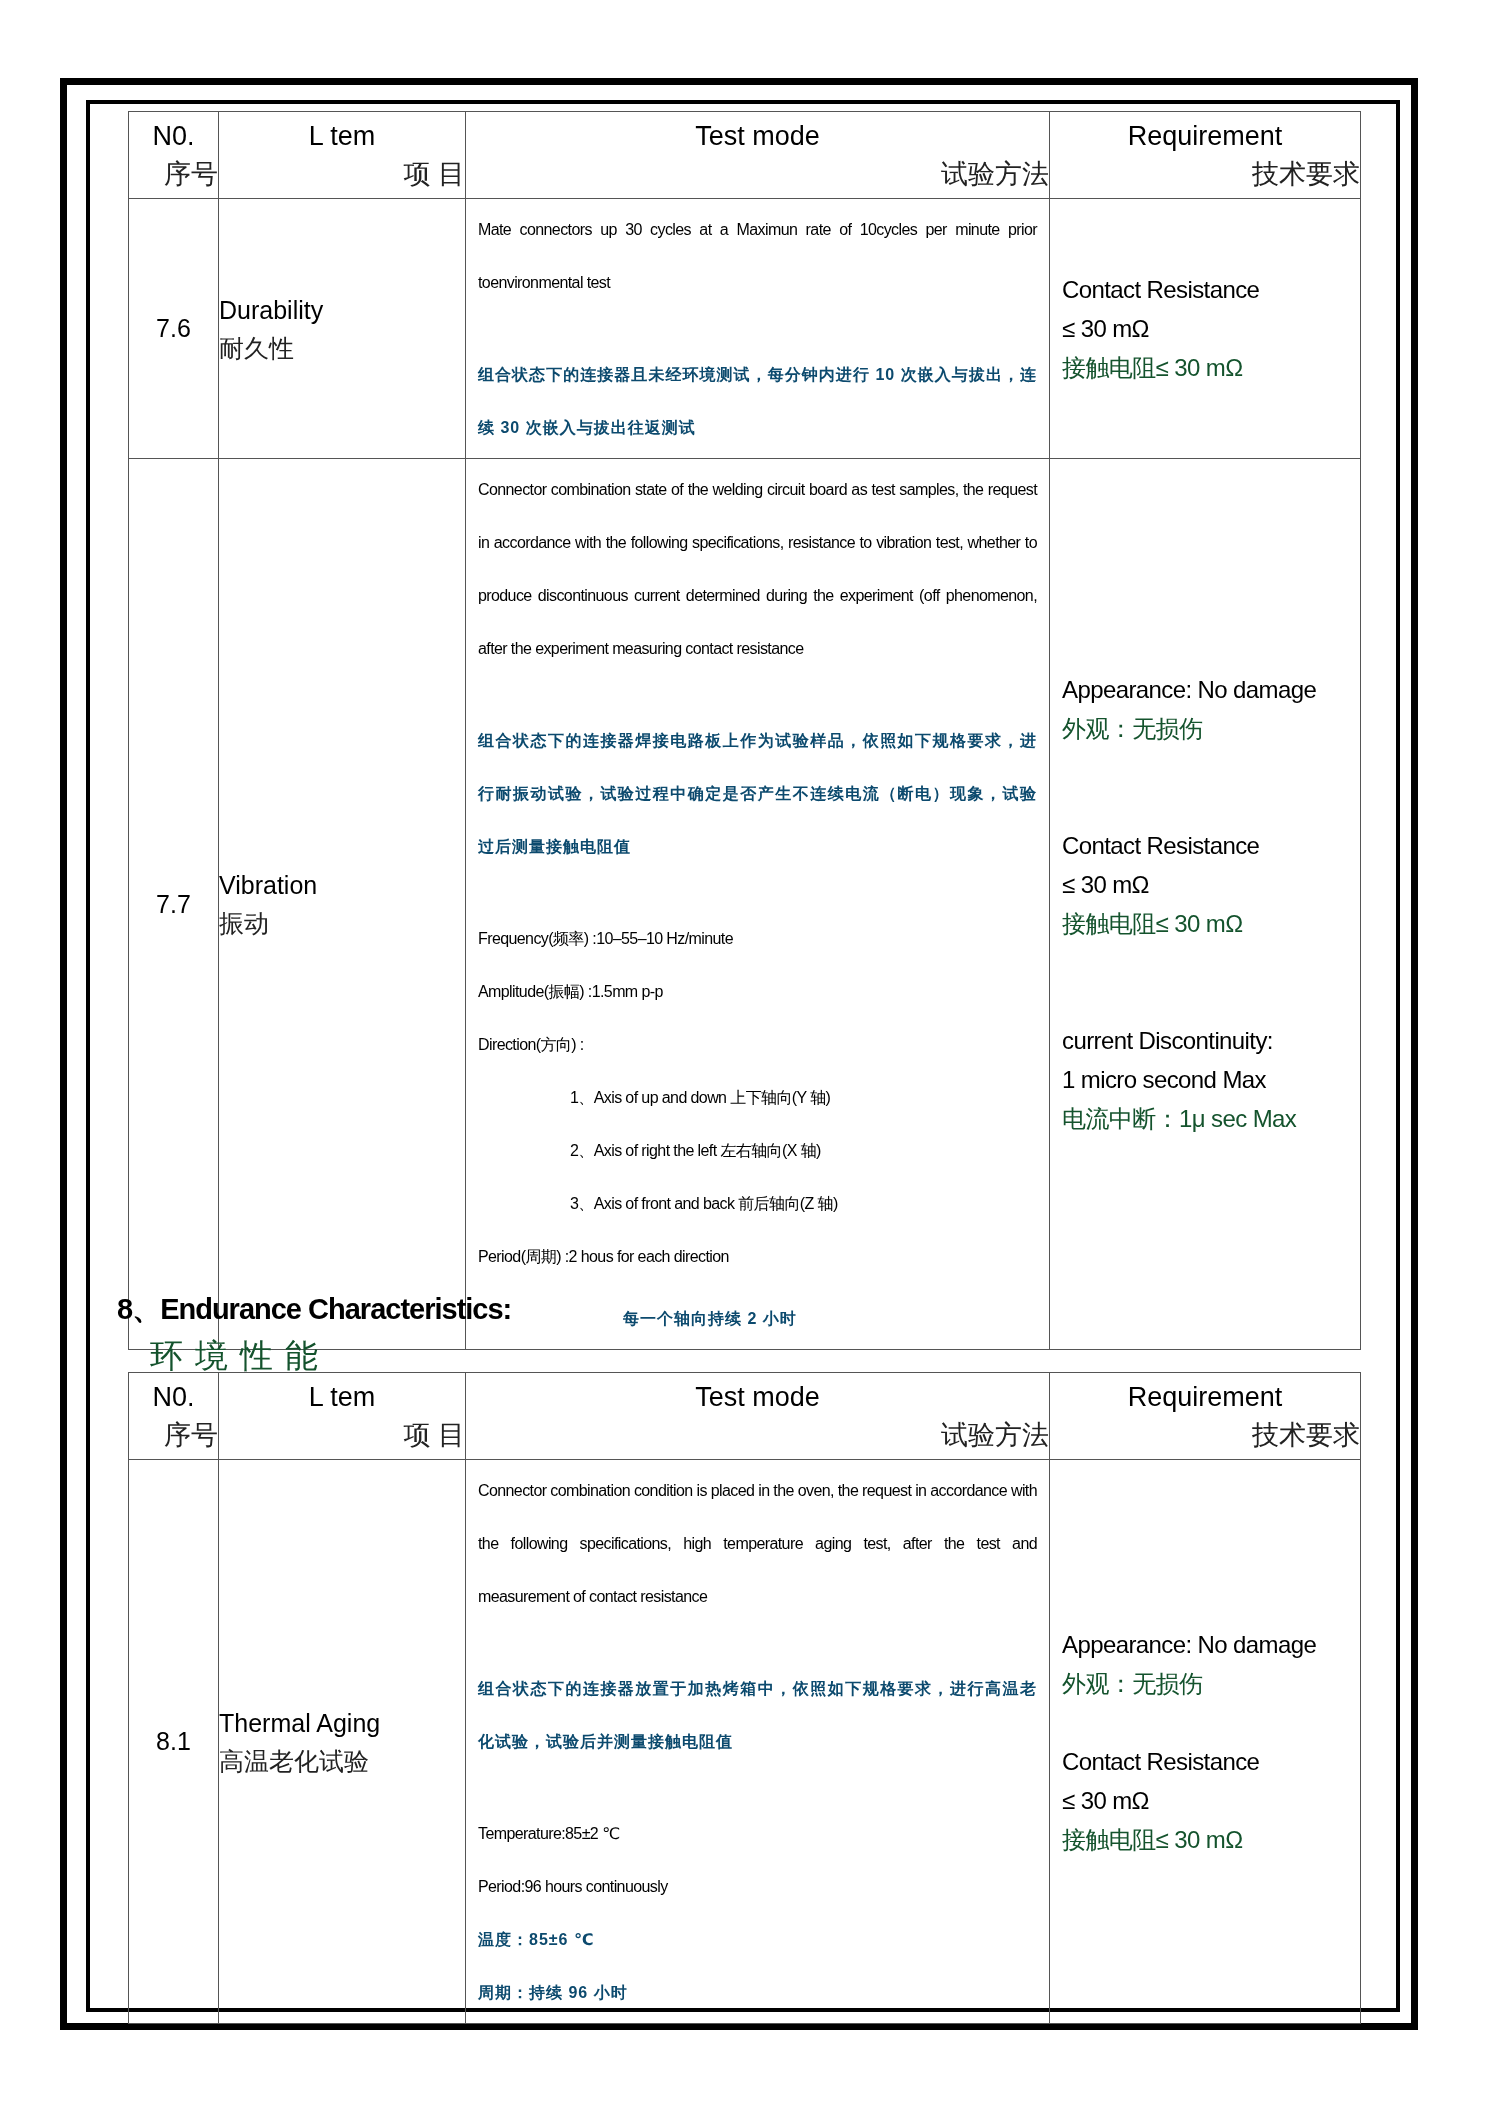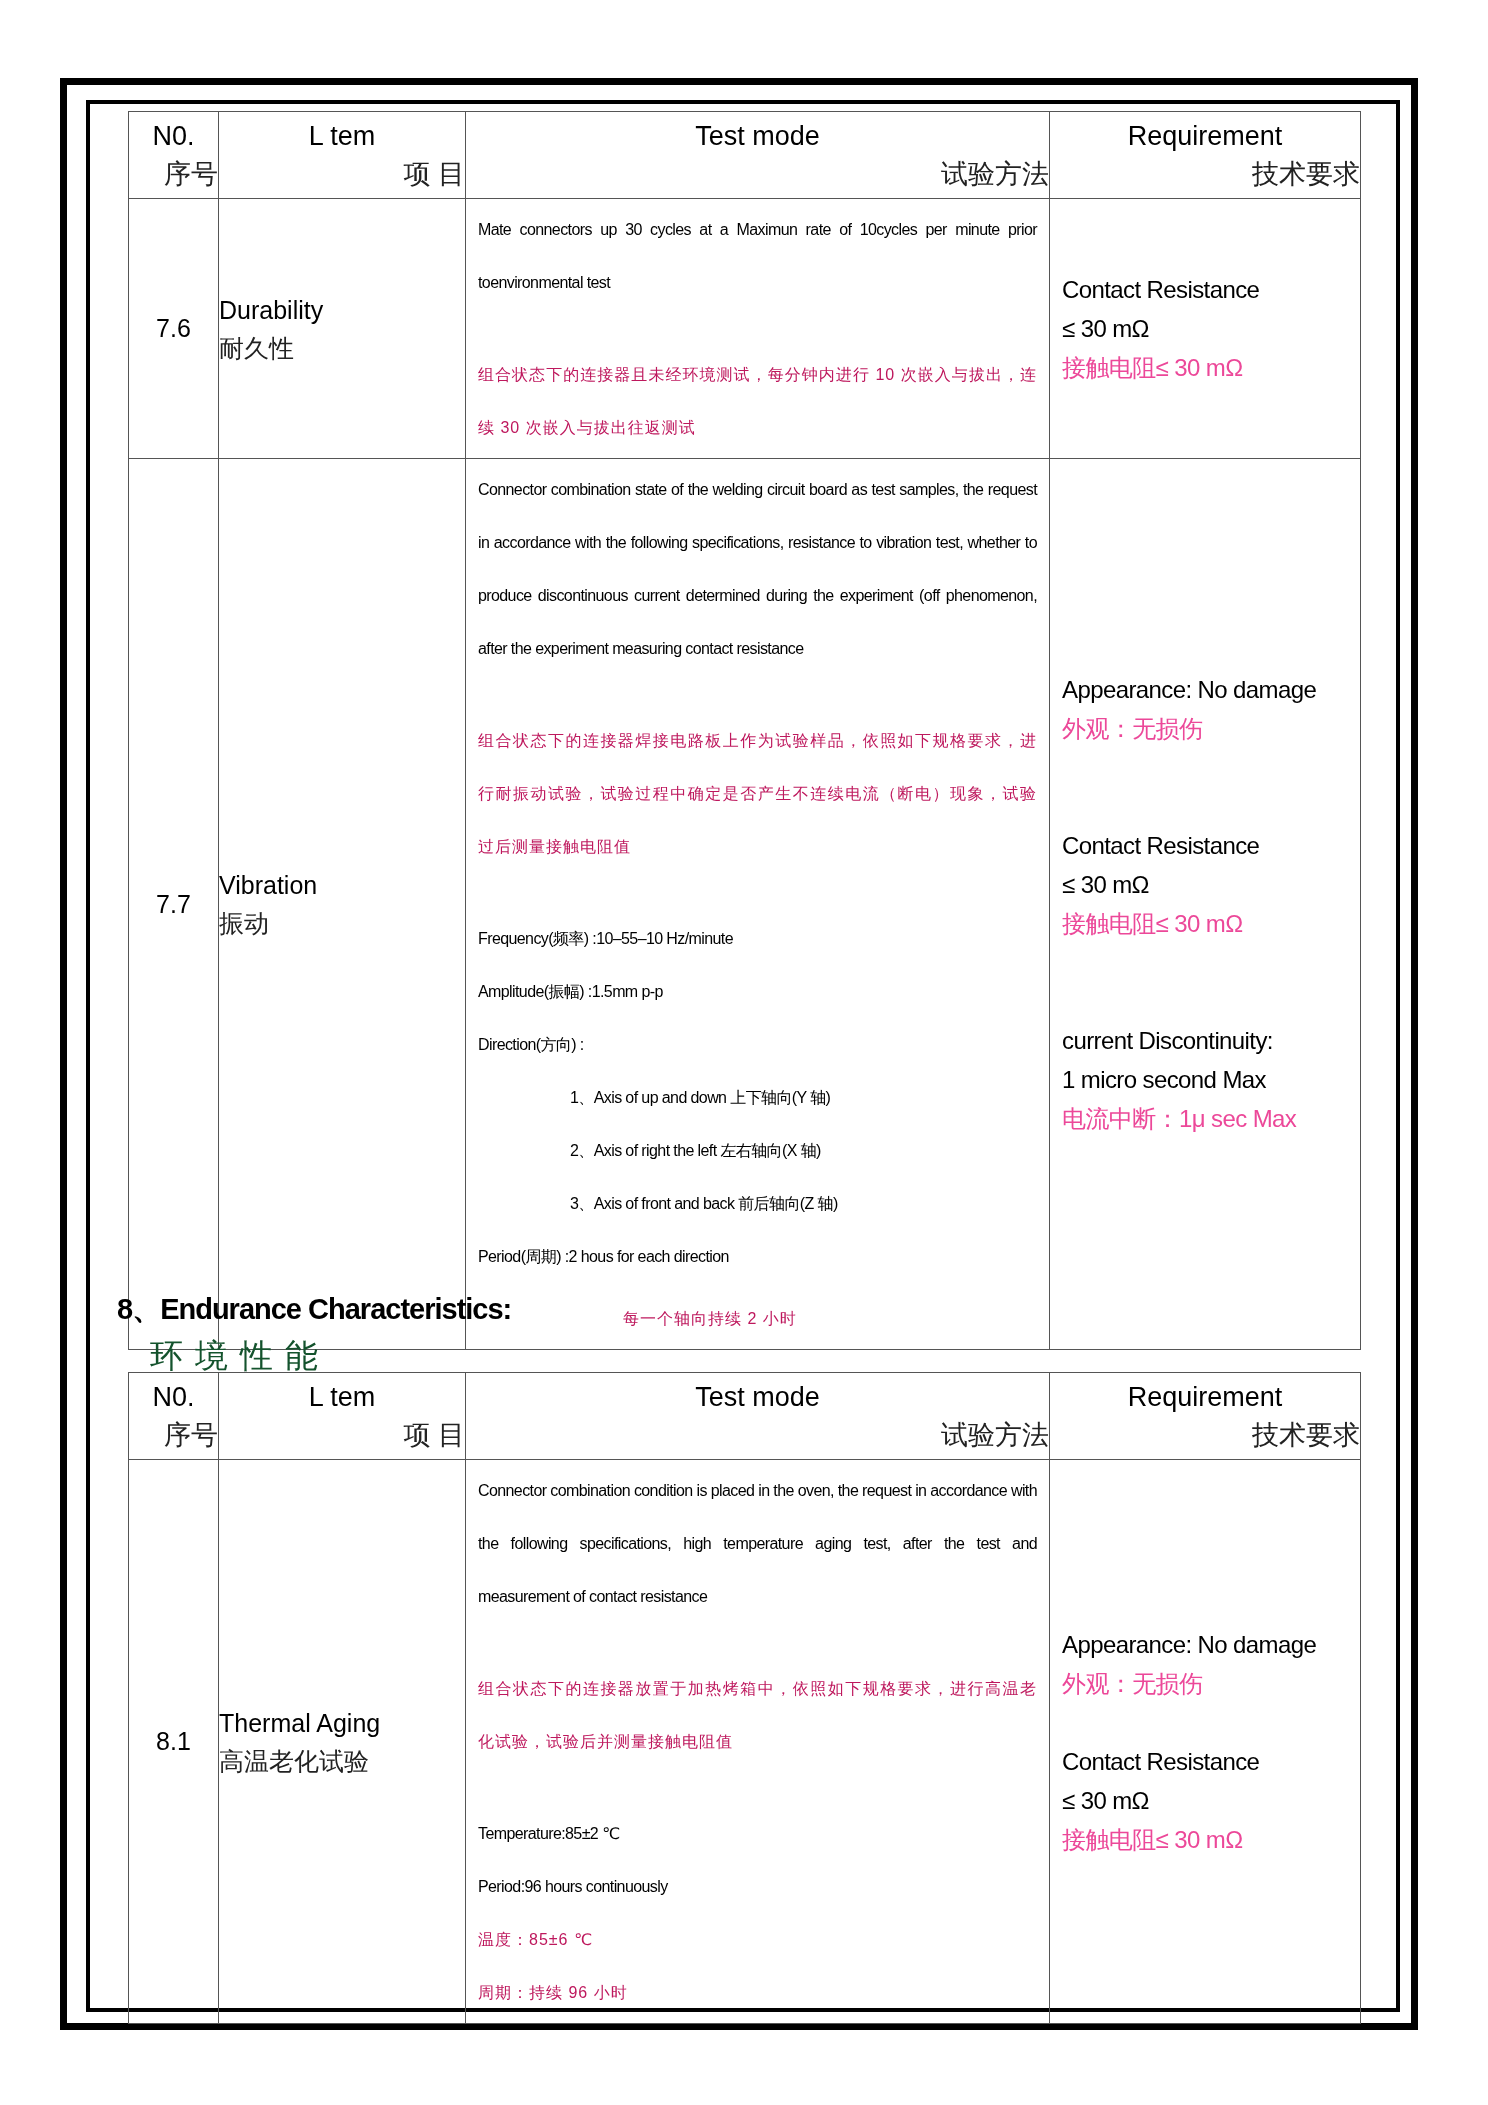--- a/index.html
+++ b/index.html
@@ -14,26 +14,26 @@
   .t1 { left: 128px; top: 111px; width: 1232px; }
   .t2 { left: 128px; top: 1372px; width: 1232px; }
   col.c-no { width: 90px; } col.c-item { width: 247px; } col.c-test { width: 584px; } col.c-req { width: 311px; }
   th { font-weight: normal; text-align: center; height: 86px; font-size: 27px; line-height: 38px; }
   th .zh { font-size: 27px; color: #222; text-align: right; }
   .no-cell { text-align: center; font-size: 25px; }
   .item-cell { text-align: left; font-size: 25px; line-height: 38px; }
   .item-cell .zh { color: #222; }
   .test-cell { padding: 4px 12px 4px 12px !important; font-size: 16px; line-height: 53px; vertical-align: top !important; text-align: justify; letter-spacing: -0.6px; }
   .test-cell .gap { height: 39px; }
-  .test-cell .zh { color: #be185d; letter-spacing: 1px; }
+  .test-cell .zh { color: #0c4a6e; letter-spacing: 1px; font-weight: bold; }
   .indent1 { padding-left: 92px; }
   .indent2 { padding-left: 145px; margin-top: 9px; }
   .req-cell { padding: 0 12px !important; font-size: 24px; line-height: 39px; letter-spacing: -0.6px; }
   .req-cell .gap { height: 39px; }
-  .req-cell .zh { color: #ec4899; }
+  .req-cell .zh { color: #14532d; }
   .section-title { position: absolute; left: 106px; top: 1290px; font-size: 29px; font-weight: bold; letter-spacing: -1px; margin-left: 11px; }
   .section-sub { position: absolute; left: 150px; top: 1334px; font-size: 33px; letter-spacing: 12px; color: #14532d; }
 </style>
 </head>
 <body>
 
 <div class="outer-frame"></div>
 <div class="inner-frame"></div>
 
 <table class="spec t1">

